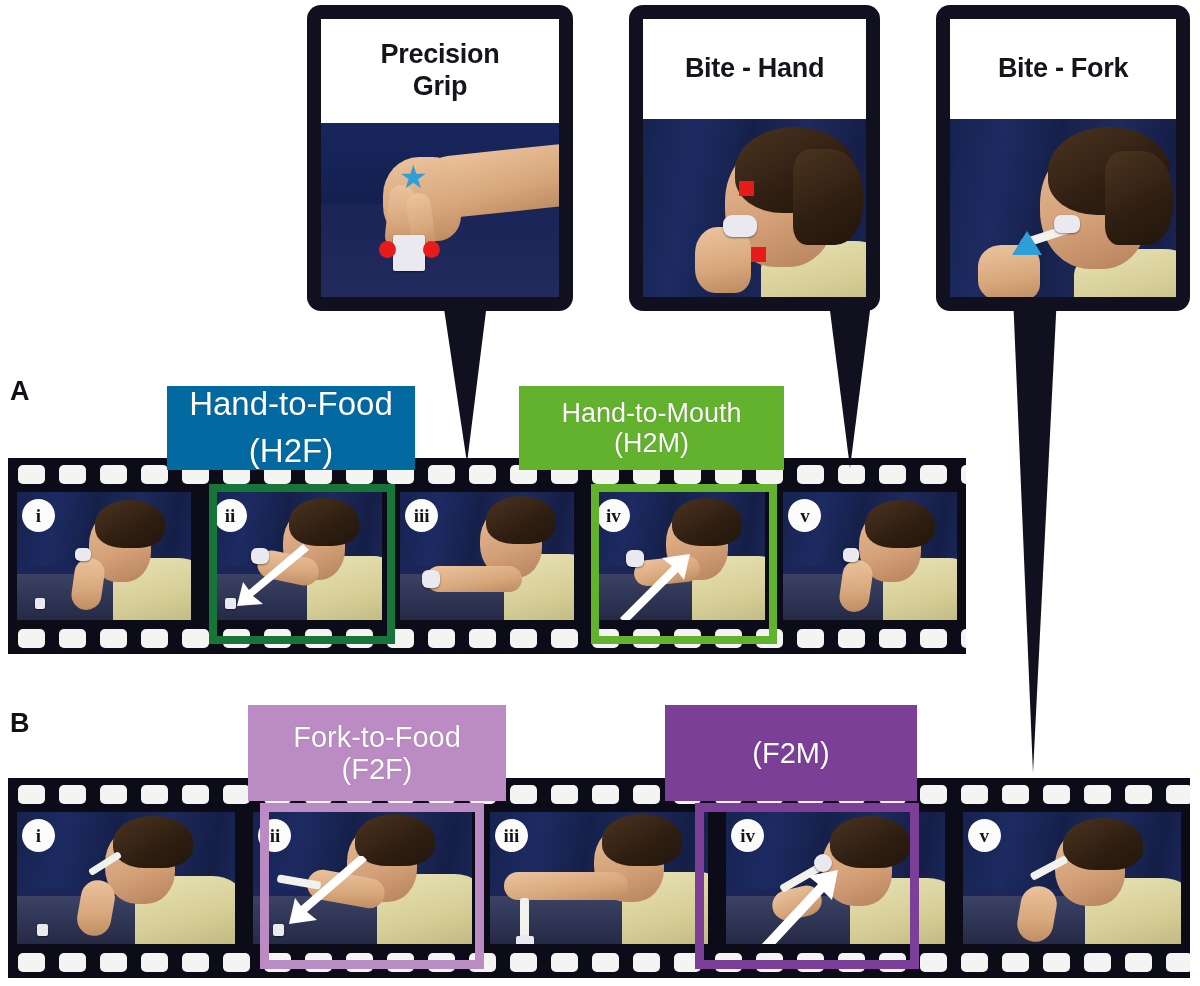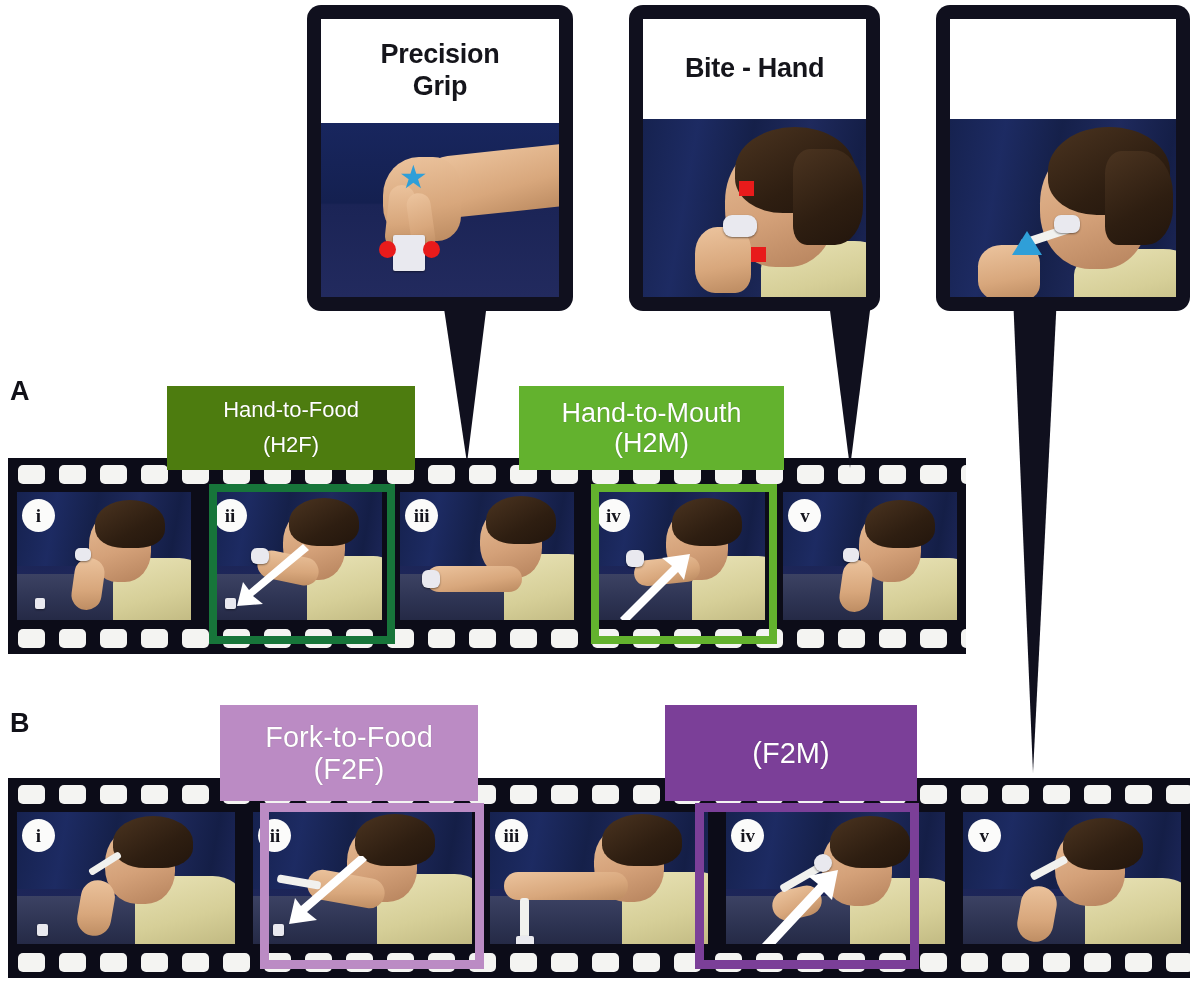--- a/index.html
+++ b/index.html
@@ -153,20 +153,23 @@
 
         <div class="marker-dot" style="left:58px;top:118px;width:17px;height:17px;"></div>
         <div class="marker-dot" style="left:102px;top:118px;width:17px;height:17px;"></div>
         <div class="star" style="left:78px;top:38px;font-size:32px;">★</div>
       </div>
     </div>
   </div>
 
   <div class="callout" style="left:936px;top:5px;width:254px;height:306px;">
     <div class="inner">
+      <div class="cap" style="height:100px;font-size:27px;">
+        <span>Bite - Fork</span>
+      </div>
       <div class="photo" style="top:100px;">
         <div class="scene"></div>
         <div class="curtain" style="height:100%;"></div>
         <div class="torso" style="left:124px;top:130px;width:124px;height:76px;"></div>
         <div class="head" style="left:90px;top:24px;width:108px;height:126px;"></div>
         <div class="hair" style="left:98px;top:8px;width:122px;height:88px;"></div>
         <div class="hair" style="left:155px;top:32px;width:68px;height:94px;border-radius:24% 46% 40% 20%;"></div>
 
         <div class="arm" style="left:28px;top:126px;width:62px;height:56px;border-radius:38% 32% 30% 36%;"></div>
         <div class="fork" style="left:70px;top:112px;width:56px;height:9px;transform:rotate(-18deg);"></div>
@@ -315,21 +318,21 @@
           <div class="cube" style="left:60px;top:56px;width:16px;height:14px;border-radius:5px;"></div>
         </div>
         <div class="rn">v</div>
       </div>
     </div>
   </div>
 
   <div class="hl" style="left:209px;top:484px;width:170px;height:144px;border:8px solid #17753a;"></div>
   <div class="hl" style="left:591px;top:484px;width:170px;height:144px;border:8px solid #63b22e;"></div>
 
-  <div class="condlabel" style="left:167px;top:386px;width:248px;height:84px;background:#4d7c0f;font-size:22px;gap:10px;">
+  <div class="condlabel" style="left:167px;top:386px;width:248px;height:84px;background:#0369a1;font-size:33px;gap:10px;">
     <span class="l1">Hand-to-Food</span>
     <span class="l2">(H2F)</span>
   </div>
   <div class="condlabel" style="left:519px;top:386px;width:265px;height:84px;background:#63b22e;font-size:27px;">
     <span class="l1">Hand-to-Mouth</span>
     <span class="l2">(H2M)</span>
   </div>
 
   <div class="panel-letter" style="left:10px;top:708px;">B</div>
 
@@ -481,21 +484,21 @@
           <div class="fork" style="left:66px;top:52px;width:40px;height:8px;transform:rotate(-28deg);"></div>
         </div>
         <div class="rn">v</div>
       </div>
     </div>
   </div>
 
   <div class="hl" style="left:260px;top:803px;width:206px;height:148px;border:9px solid #bb8bc4;"></div>
   <div class="hl" style="left:695px;top:803px;width:206px;height:148px;border:9px solid #7b3f98;"></div>
 
-  <div class="condlabel" style="left:220px;top:705px;width:258px;height:96px;background:#bb8bc4;font-size:29px;">
+  <div class="condlabel" style="left:248px;top:705px;width:258px;height:96px;background:#bb8bc4;font-size:29px;">
     <span class="l1">Fork-to-Food</span>
     <span class="l2">(F2F)</span>
   </div>
   <div class="condlabel" style="left:665px;top:705px;width:252px;height:96px;background:#7b3f98;font-size:29px;">
     <span class="l2">(F2M)</span>
   </div>
 
 </div>
 
 </body></html>

